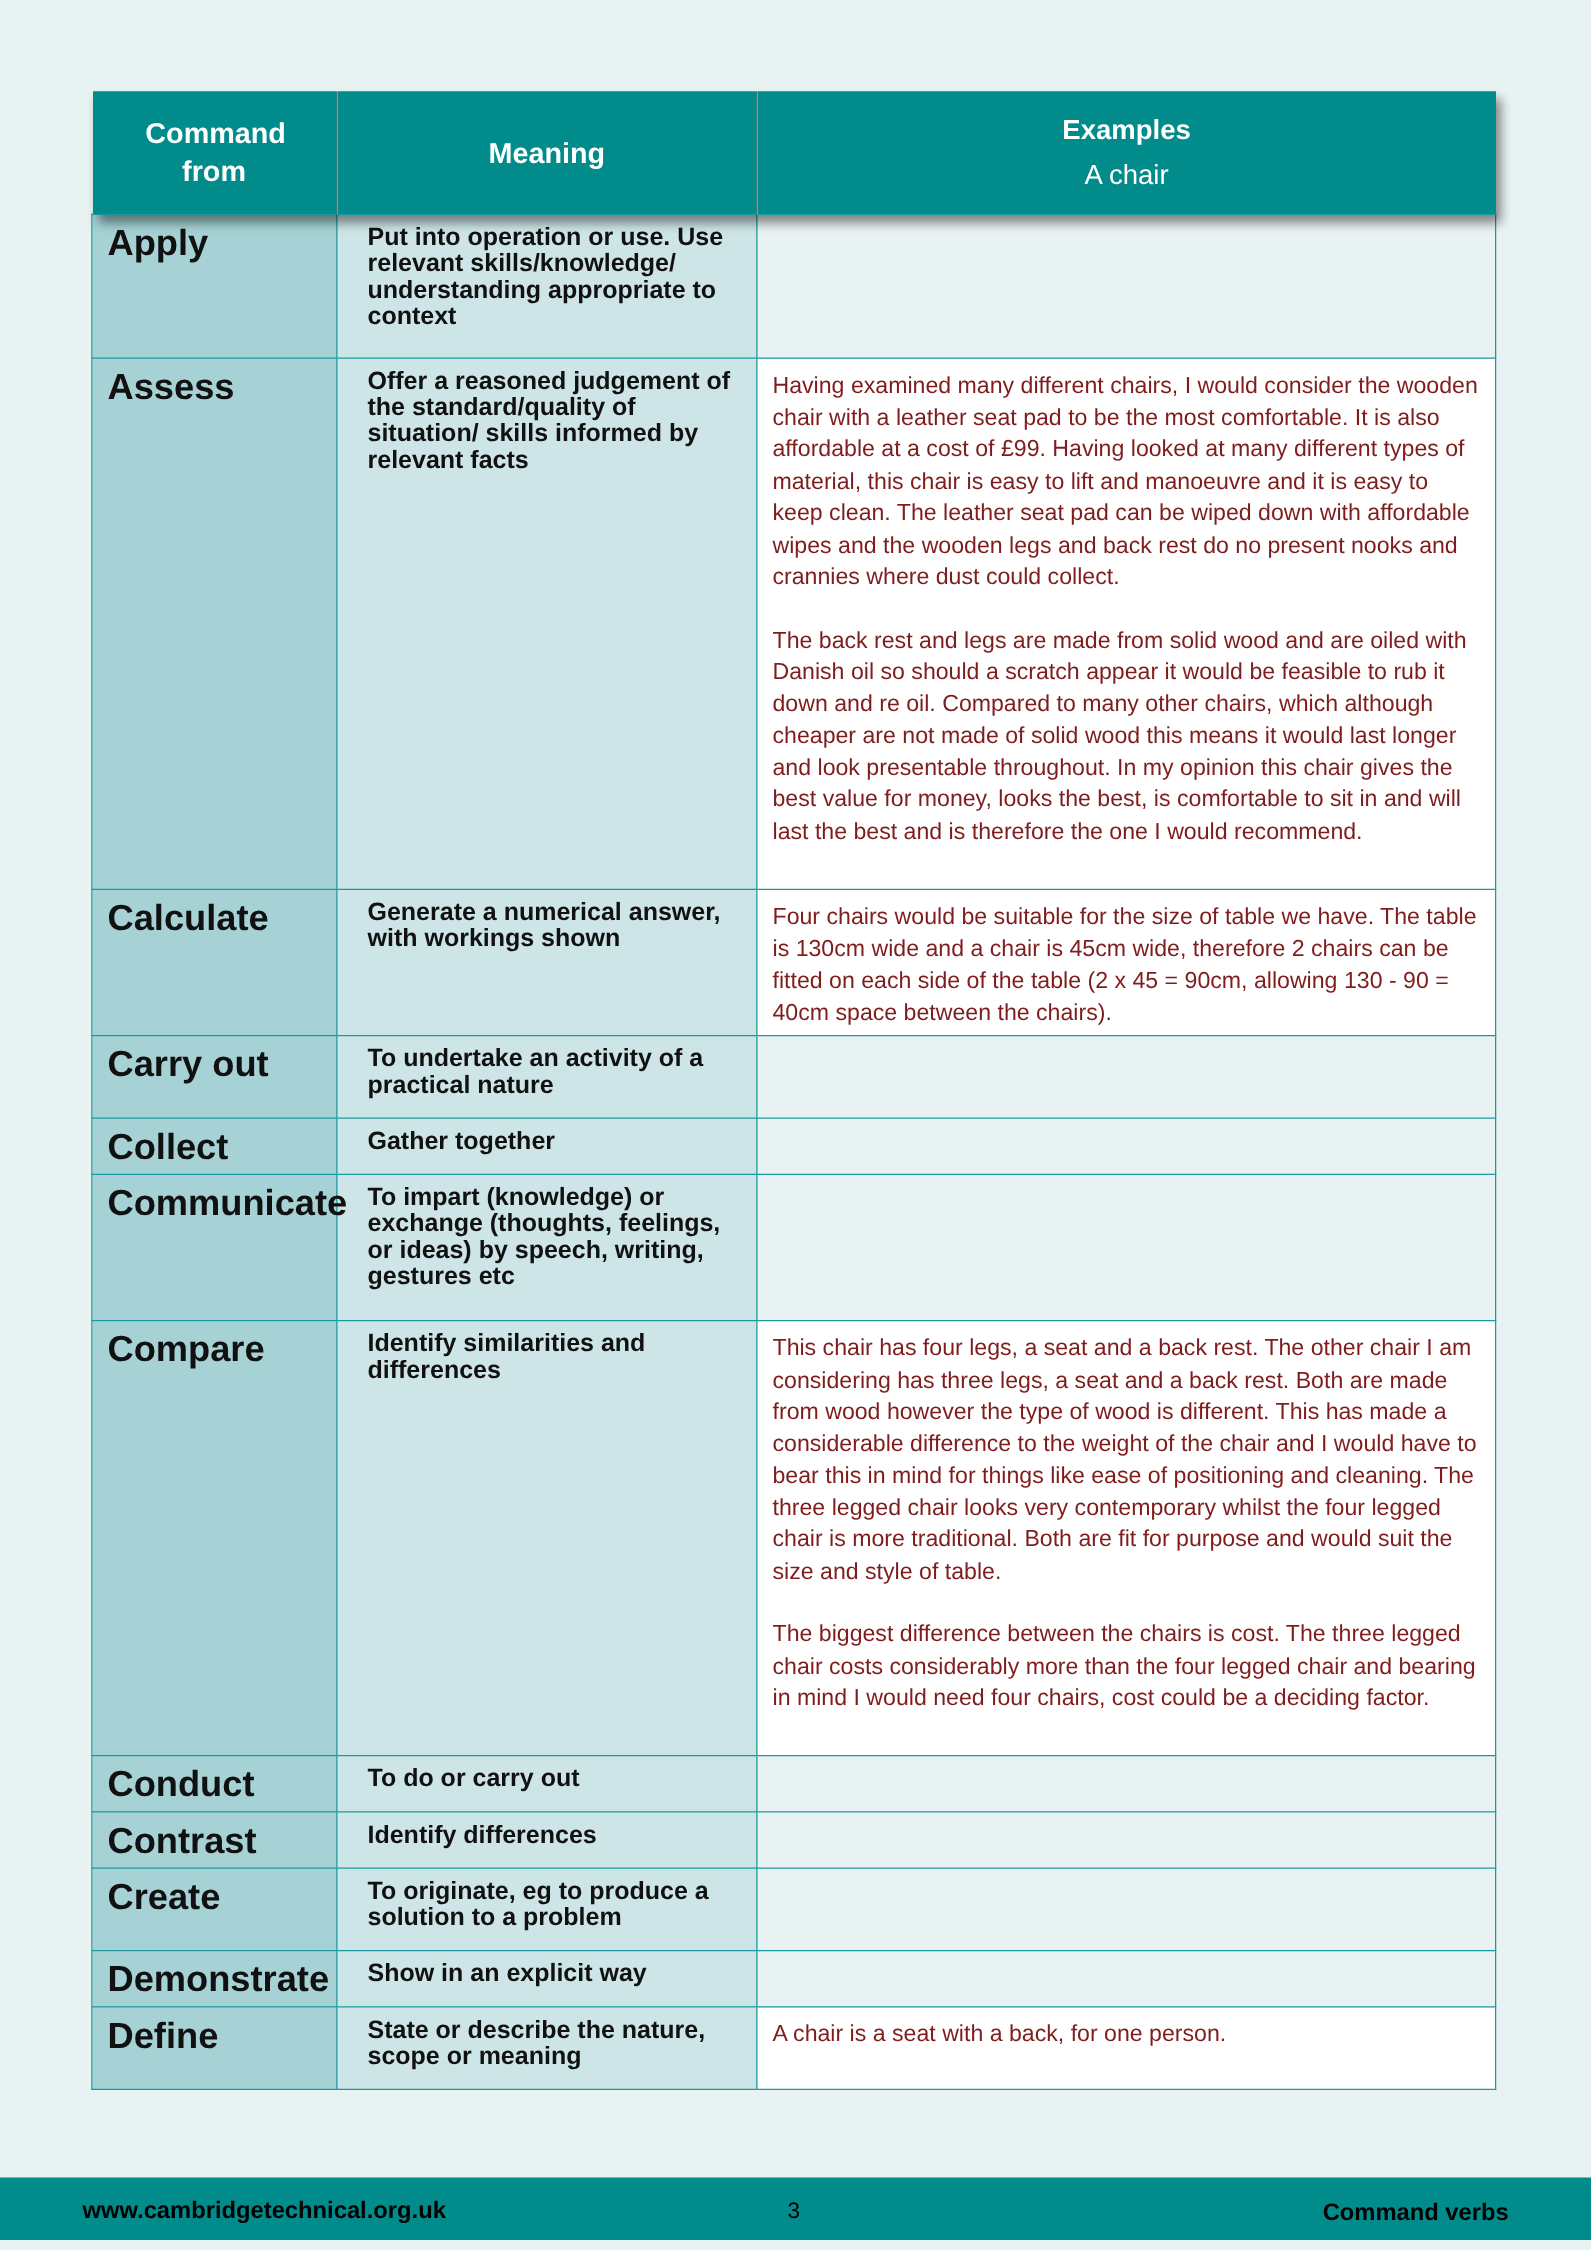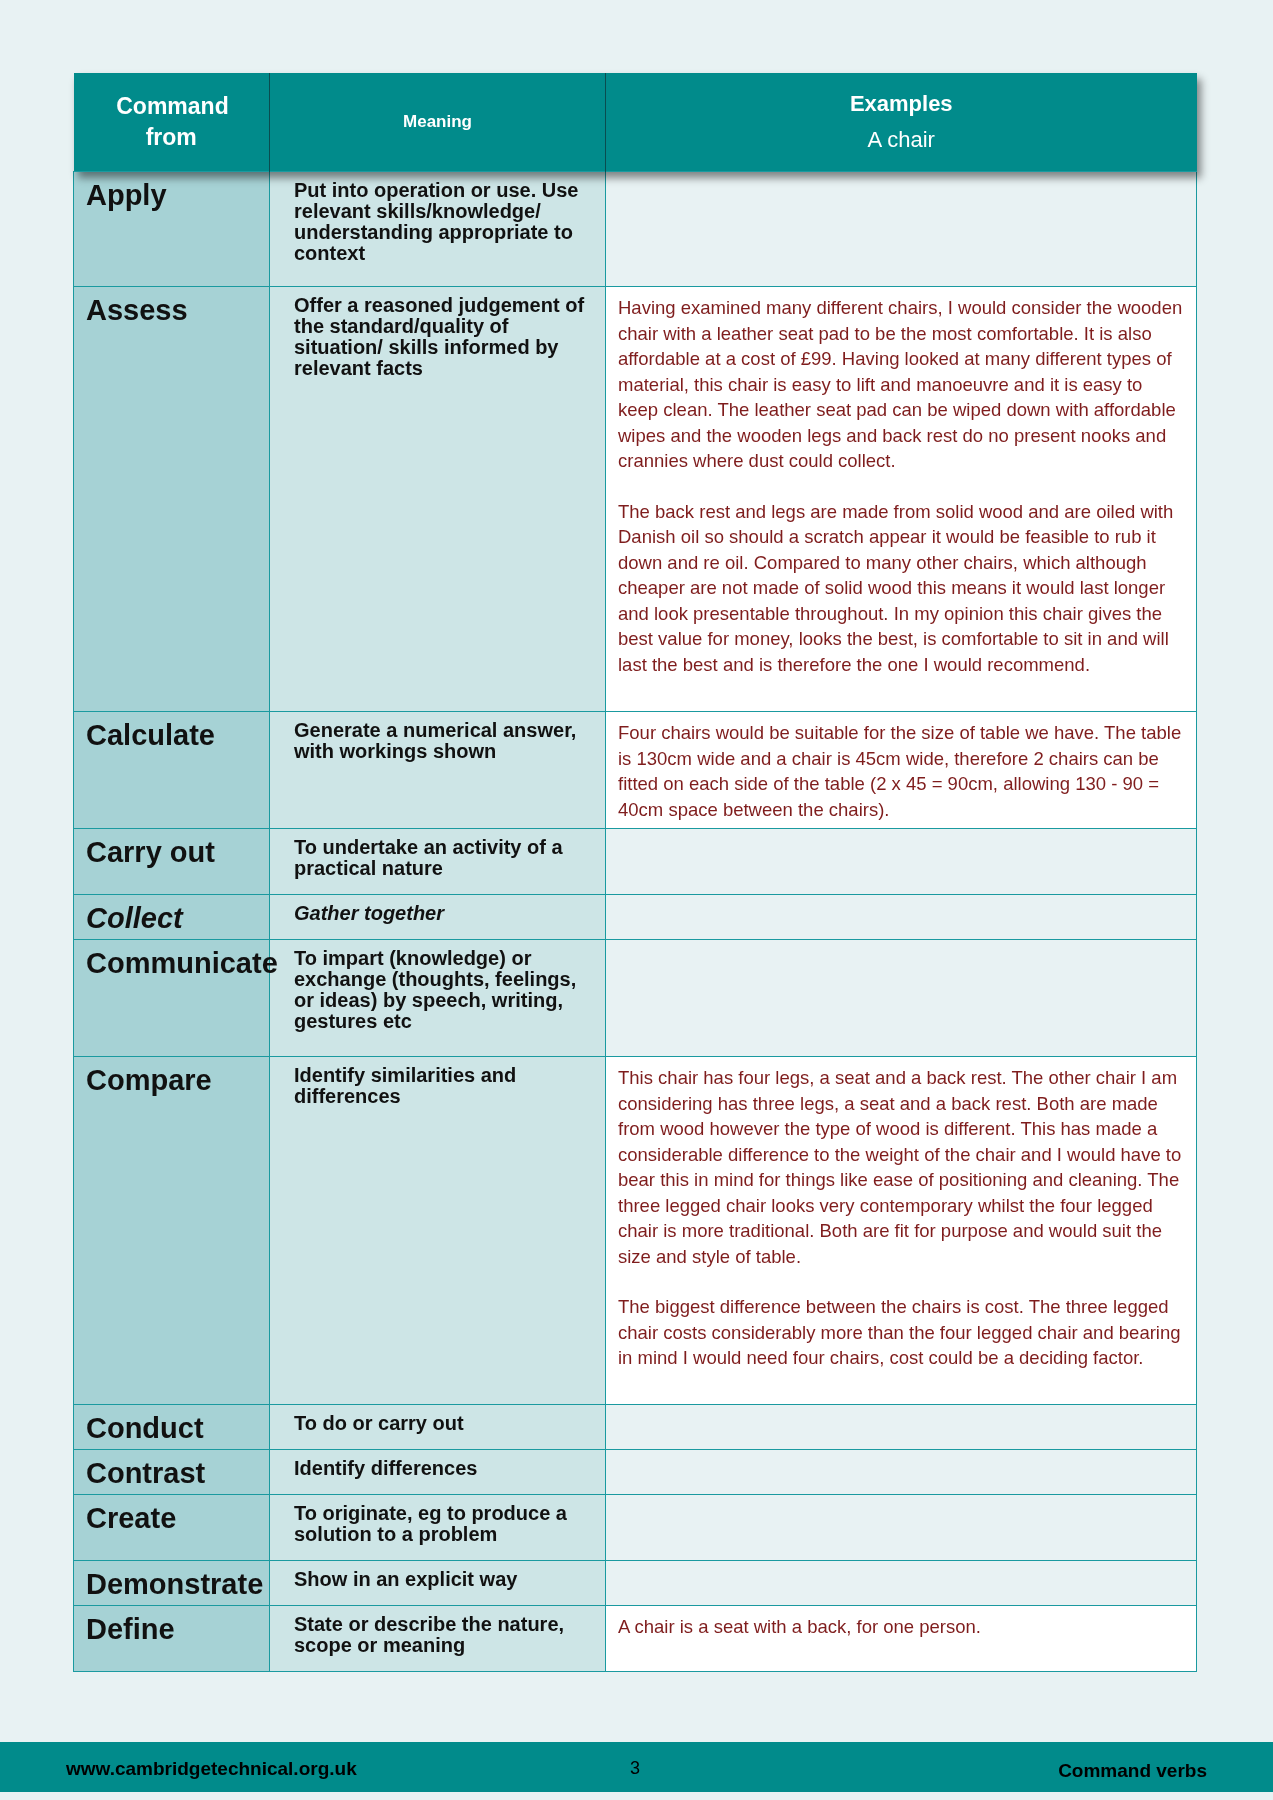--- a/index.html
+++ b/index.html
@@ -19,21 +19,21 @@
   col.c2 { width:336px; }
   col.c3 { width:591px; }
   thead th {
     background:#018b8b; color:#fff; height:98px; padding:0;
     font-weight:bold; vertical-align:middle; text-align:center;
     border-right:1px solid #0a4d50;
   }
   thead th:last-child { border-right:none; }
   thead tr { box-shadow:4px 6px 8px rgba(0,0,0,0.45); position:relative; }
   .th-verb { font-size:23px; line-height:31px; }
-  .th-meaning { font-size:17px; }
+  .th-meaning { font-size:23px; }
   .th-ex-title { font-size:22px; display:block; margin-bottom:10px; }
   .th-ex-sub { font-size:22px; font-weight:normal; display:block; }
   tbody td {
     border:1px solid #1a9aa0; vertical-align:top; padding:0;
   }
   td.verb {
     background:#a6d2d5; font-weight:bold; font-size:29px;
     padding:8px 12px 0 12px; line-height:30px;
   }
   td.meaning {
@@ -98,21 +98,21 @@
           <td class="meaning">Generate a numerical answer, with workings shown</td>
           <td class="example filled">
             <p>Four chairs would be suitable for the size of table we have.  The table is 130cm wide and a chair is 45cm wide, therefore 2 chairs can be fitted on each side of the table (2 x 45 = 90cm,  allowing 130 - 90 = 40cm space between the chairs).</p>
           </td>
         </tr>
         <tr style="height: 66px;">
           <td class="verb">Carry out</td>
           <td class="meaning">To undertake an activity of a practical nature</td>
           <td class="example"></td>
         </tr>
-        <tr style="height: 45px; font-style: italic;">
+        <tr style="height: 45px;">
           <td class="verb">Collect</td>
           <td class="meaning">Gather together</td>
           <td class="example"></td>
         </tr>
         <tr style="height: 117px;">
           <td class="verb">Communicate</td>
           <td class="meaning">To impart (knowledge) or exchange (thoughts, feelings, or ideas) by speech, writing, gestures etc</td>
           <td class="example"></td>
         </tr>
         <tr style="height: 348px;">

